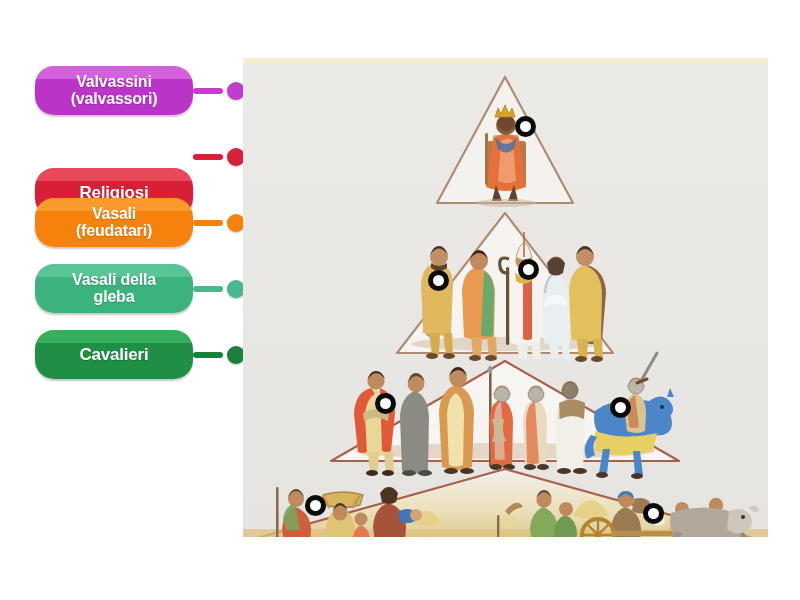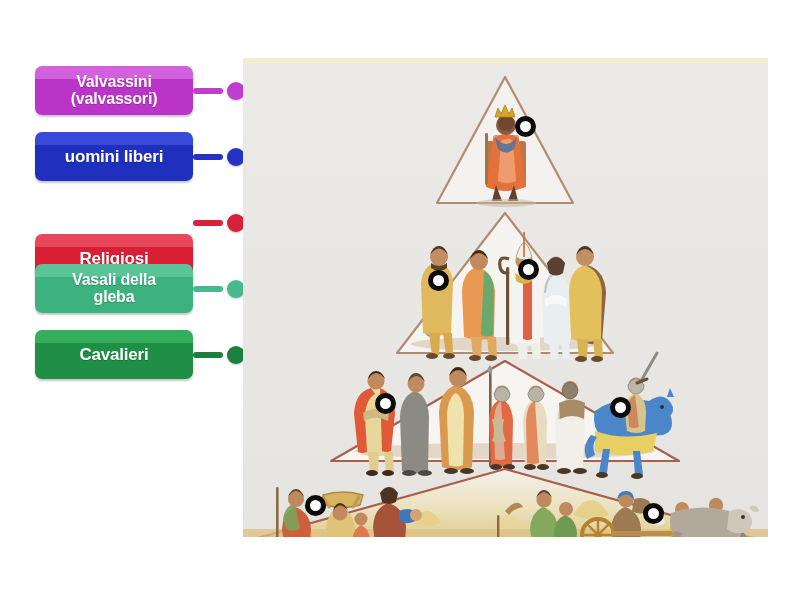--- a/index.html
+++ b/index.html
@@ -22,21 +22,21 @@
   .label-row{
     position:relative;
     height:49px;
     margin-bottom:17px;
     display:block;
   }
   .chip{
     position:absolute;
     left:0; top:0;
     width:158px; height:49px;
-    border-radius:7px;
+    border-radius:19px;
     display:flex;
     align-items:center;
     justify-content:center;
     text-align:center;
     color:#ffffff;
     font-weight:bold;
     font-size:17px;
     line-height:1.05;
     letter-spacing:-0.2px;
     box-sizing:border-box;
@@ -120,35 +120,36 @@
         <div class="chip two-line" style="background: linear-gradient(rgb(211, 97, 221) 0%, rgb(211, 97, 221) 26%, rgb(187, 52, 200) 27%, rgb(187, 52, 200) 100%);">
           <div style="white-space: pre-line;">Valvassini
 (valvassori)</div>
         </div>
         <div class="connector">
           <div class="stick" style="background: rgb(193, 61, 208);"></div>
           <div class="dot" style="background: rgb(193, 61, 208);"></div>
         </div>
       </div>
       <div class="label-row">
-        <div class="chip" style="background: linear-gradient(rgb(58, 74, 216) 0%, rgb(58, 74, 216) 26%, rgb(31, 47, 190) 27%, rgb(31, 47, 190) 100%);">
-          <div style="white-space: pre-line;">uomini liberi</div>
-        </div>
-        <div class="connector">
-          <div class="stick" style="background: rgb(36, 51, 196);"></div>
-          <div class="dot" style="background: rgb(36, 51, 196);"></div>
-        </div>
-      </div>
-      <div class="label-row">
         <div class="chip" style="background: linear-gradient(rgb(232, 73, 90) 0%, rgb(232, 73, 90) 26%, rgb(216, 31, 54) 27%, rgb(216, 31, 54) 100%); margin-top: 36px;">
           <div style="white-space: pre-line;">Religiosi</div>
         </div>
         <div class="connector">
           <div class="stick" style="background: rgb(217, 32, 58);"></div>
           <div class="dot" style="background: rgb(217, 32, 58);"></div>
+        </div>
+      </div>
+      <div class="label-row">
+        <div class="chip two-line" style="background: linear-gradient(rgb(250, 154, 44) 0%, rgb(250, 154, 44) 26%, rgb(244, 130, 13) 27%, rgb(244, 130, 13) 100%);">
+          <div style="white-space: pre-line;">Vasali
+(feudatari)</div>
+        </div>
+        <div class="connector">
+          <div class="stick" style="background: rgb(244, 130, 13);"></div>
+          <div class="dot" style="background: rgb(244, 130, 13);"></div>
         </div>
       </div>
       <div class="label-row">
         <div class="chip two-line" style="background: linear-gradient(rgb(89, 197, 150) 0%, rgb(89, 197, 150) 26%, rgb(60, 178, 126) 27%, rgb(60, 178, 126) 100%);">
           <div style="white-space: pre-line;">Vasali della
 gleba</div>
         </div>
         <div class="connector">
           <div class="stick" style="background: rgb(71, 185, 138);"></div>
           <div class="dot" style="background: rgb(71, 185, 138);"></div>

